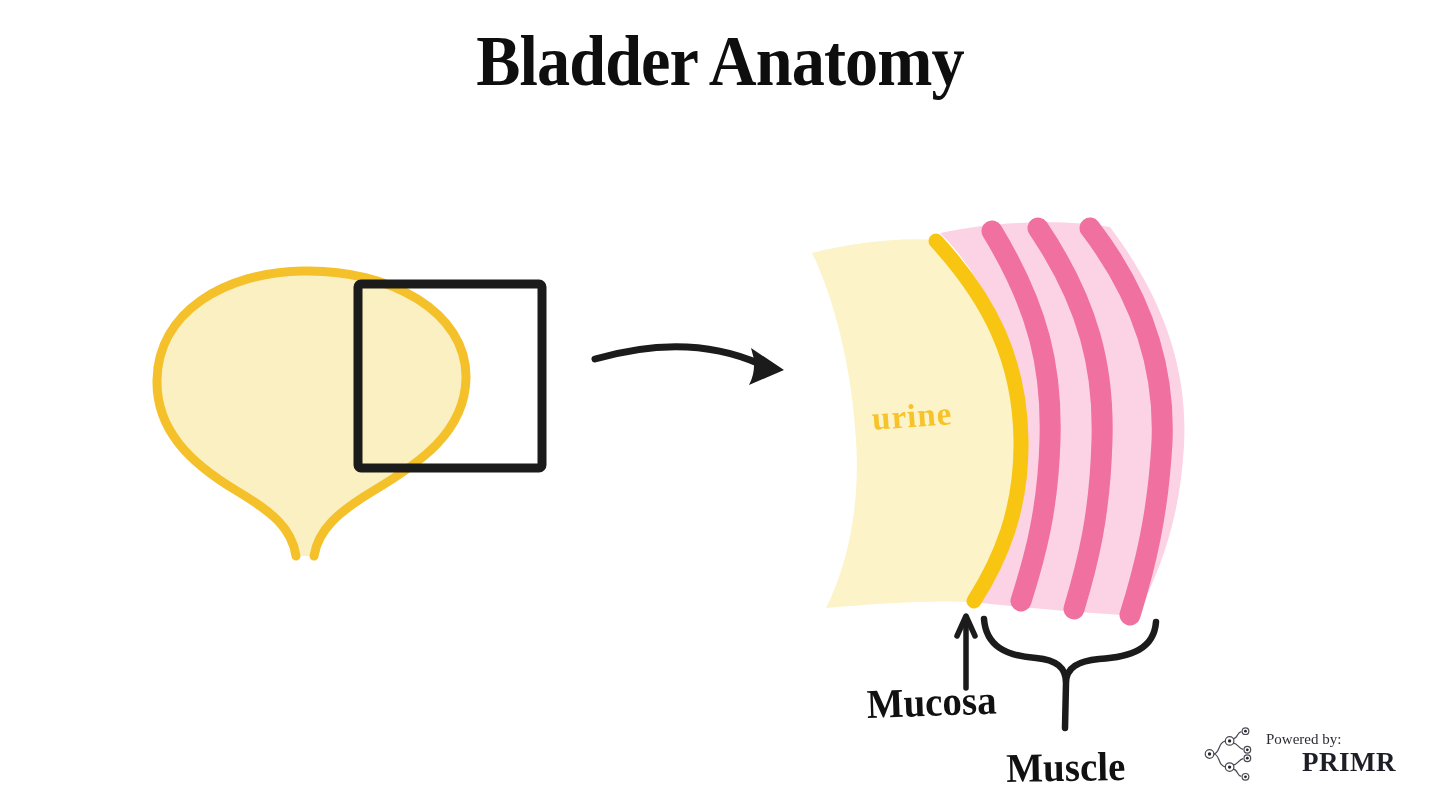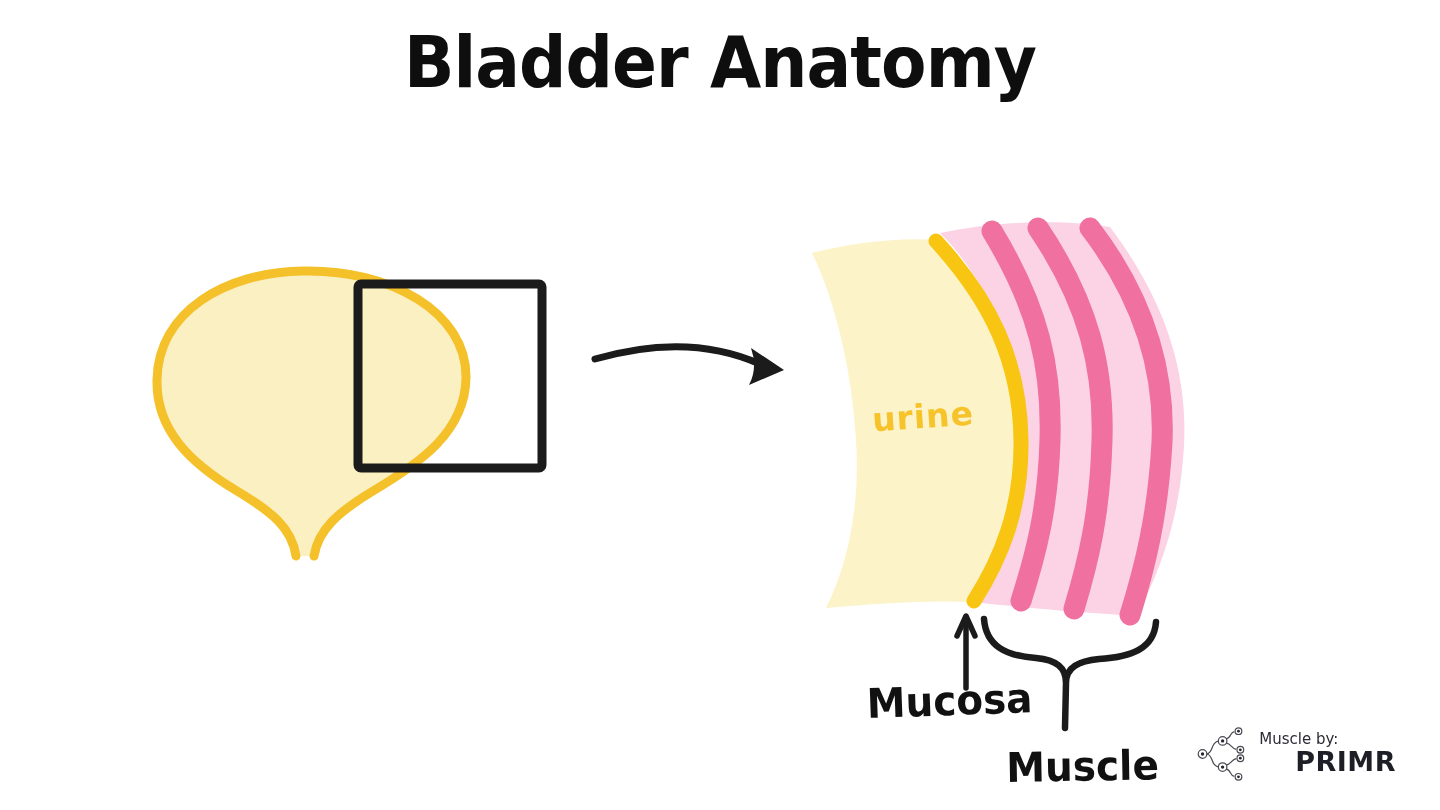--- a/index.html
+++ b/index.html
@@ -7,20 +7,21 @@
     padding: 0;
     background: #ffffff;
     font-family: "DejaVu Sans", "Liberation Sans", sans-serif;
   }
   #canvas {
     position: relative;
     width: 1440px;
     height: 810px;
     background: #ffffff;
     overflow: hidden;
+    font-family: Liberation Serif, serif;
   }
   #scene {
     position: absolute;
     left: 0;
     top: 0;
   }
   .title {
     position: absolute;
     left: 0;
     top: 20px;
@@ -174,18 +175,18 @@
       <circle class="node" cx="45.5" cy="5.5" r="3.6"></circle>
       <circle class="dot" cx="45.5" cy="5.5" r="1.5"></circle>
       <circle class="node" cx="47.5" cy="25.5" r="3.6"></circle>
       <circle class="dot" cx="47.5" cy="25.5" r="1.5"></circle>
       <circle class="node" cx="47.5" cy="34.5" r="3.6"></circle>
       <circle class="dot" cx="47.5" cy="34.5" r="1.5"></circle>
       <circle class="node" cx="45.5" cy="54.5" r="3.6"></circle>
       <circle class="dot" cx="45.5" cy="54.5" r="1.5"></circle>
     </svg>
     <div class="texts">
-      <span class="powered-by">Muscle by:</span>
+      <span class="powered-by">Powered by:</span>
       <span class="brand-name">PRIMR</span>
     </div>
   </div>
 
 </div>
 
 </body></html>

